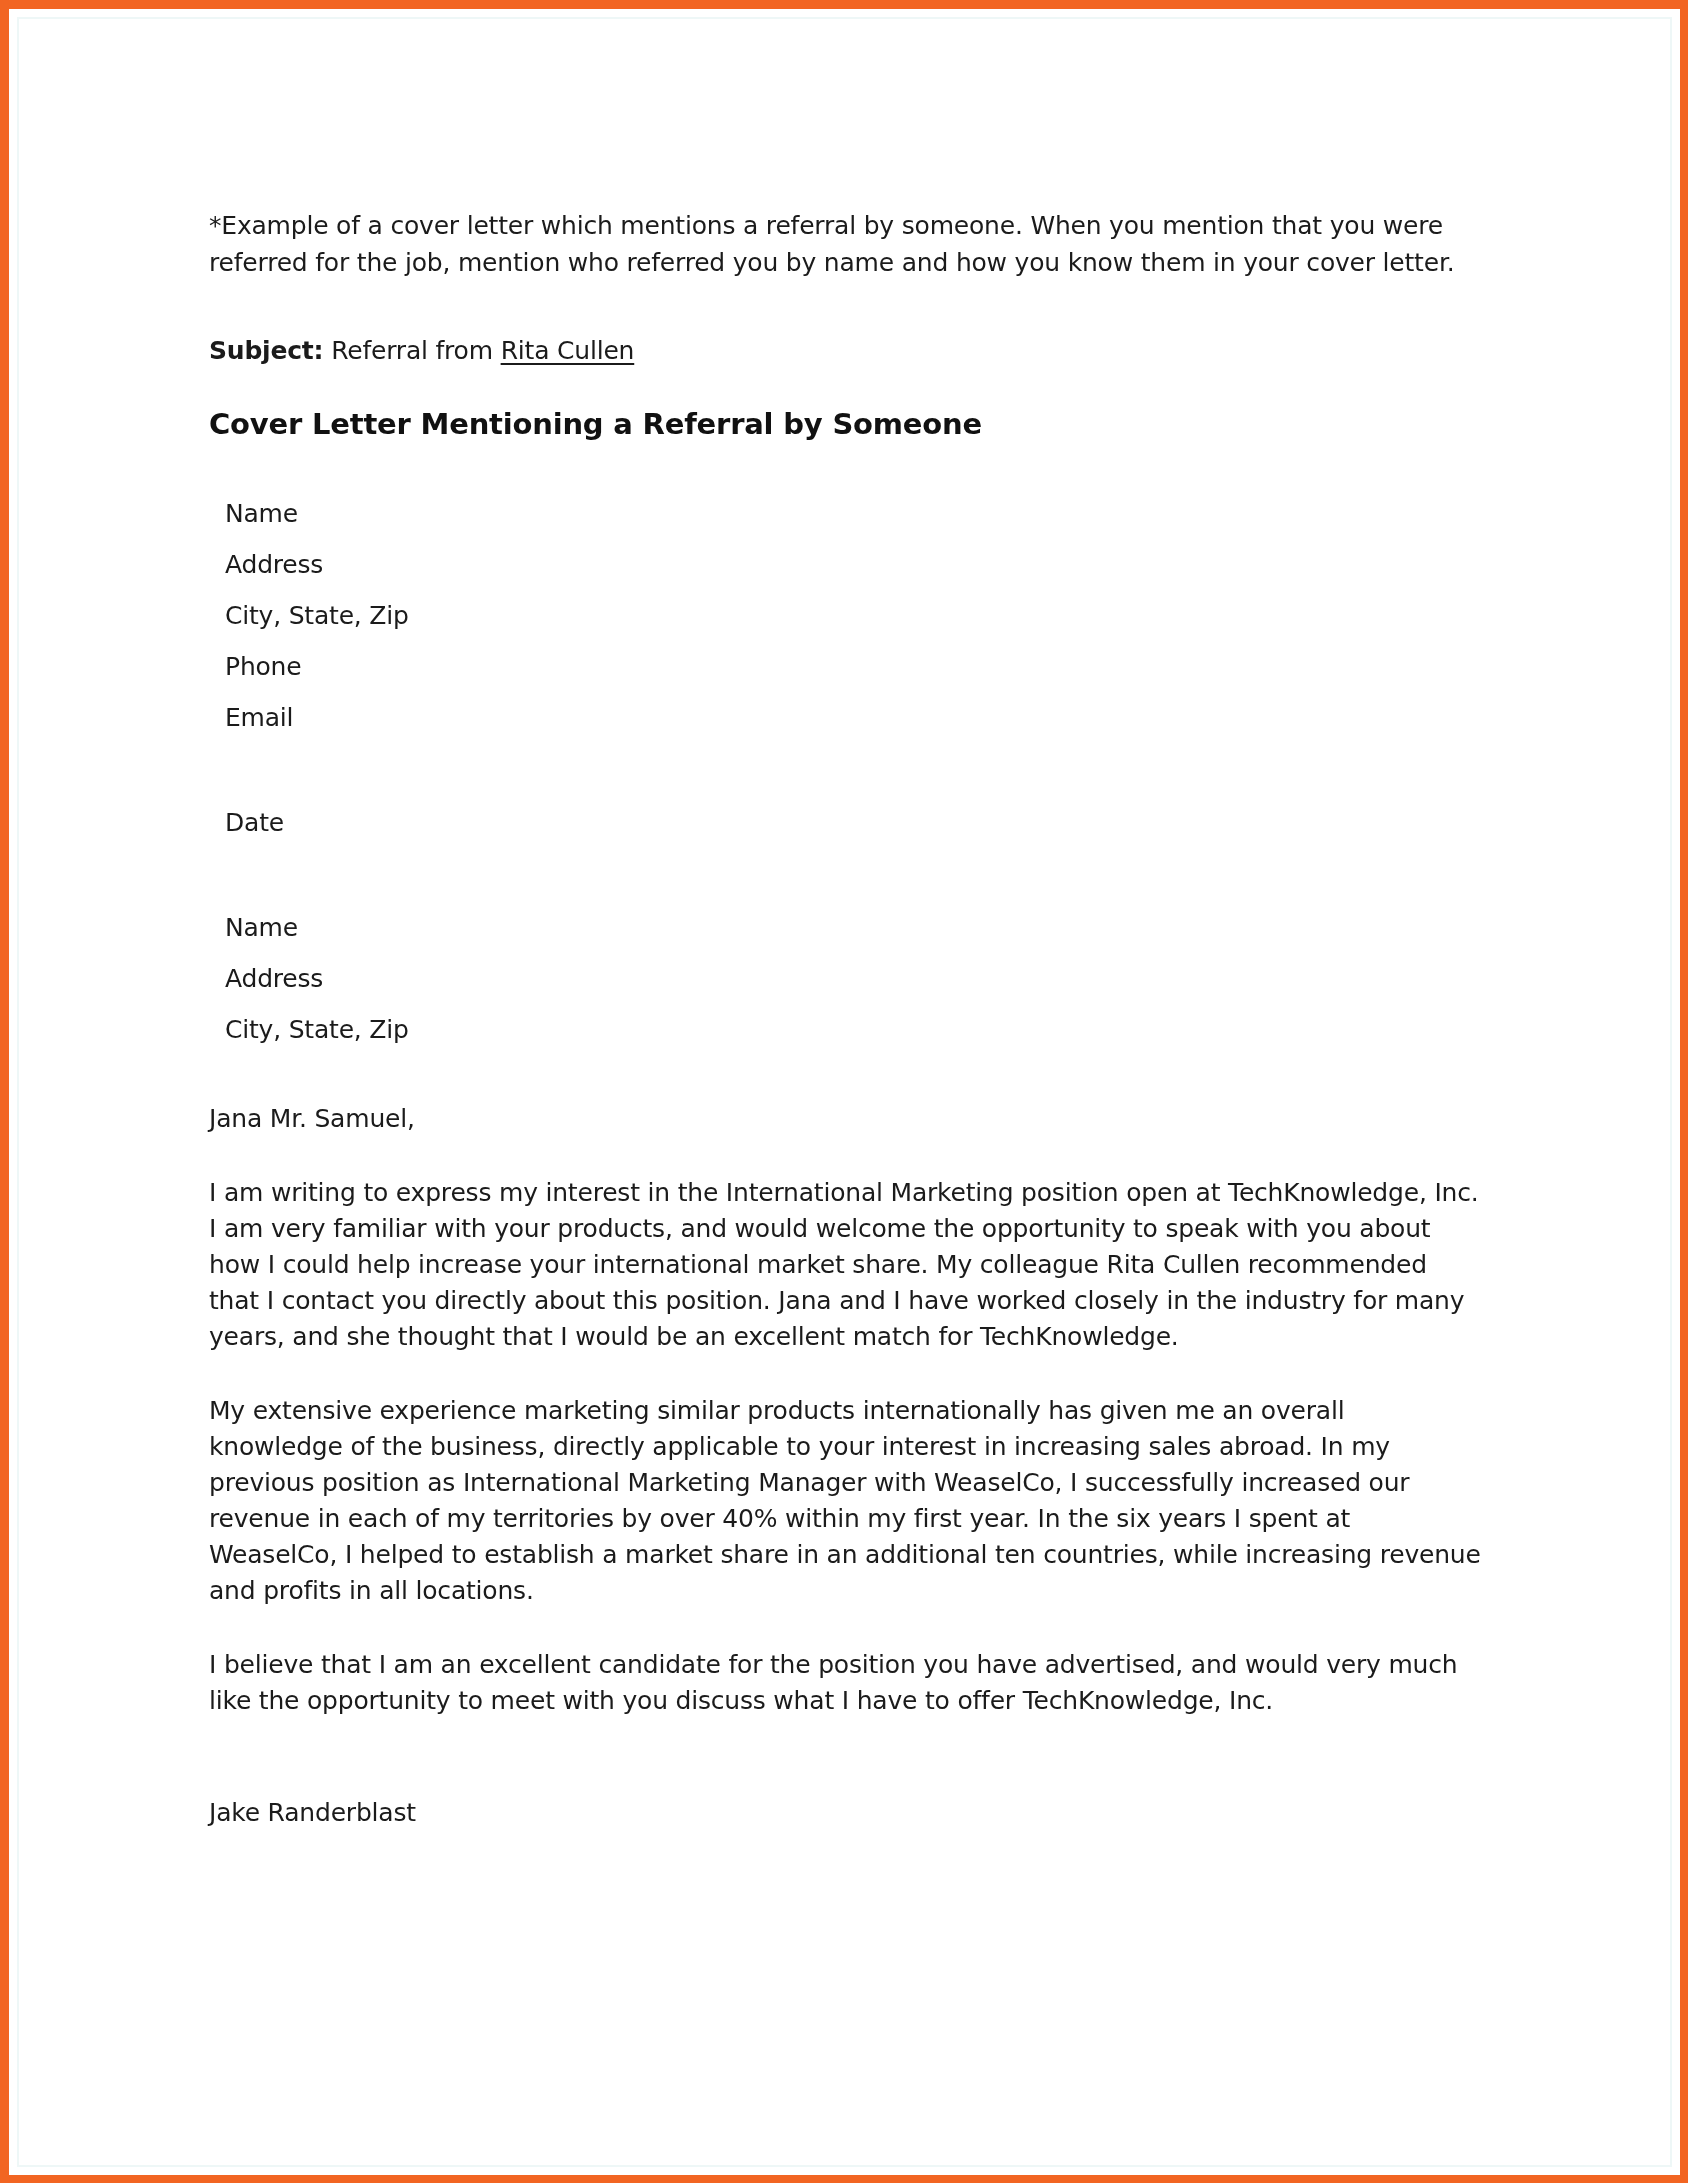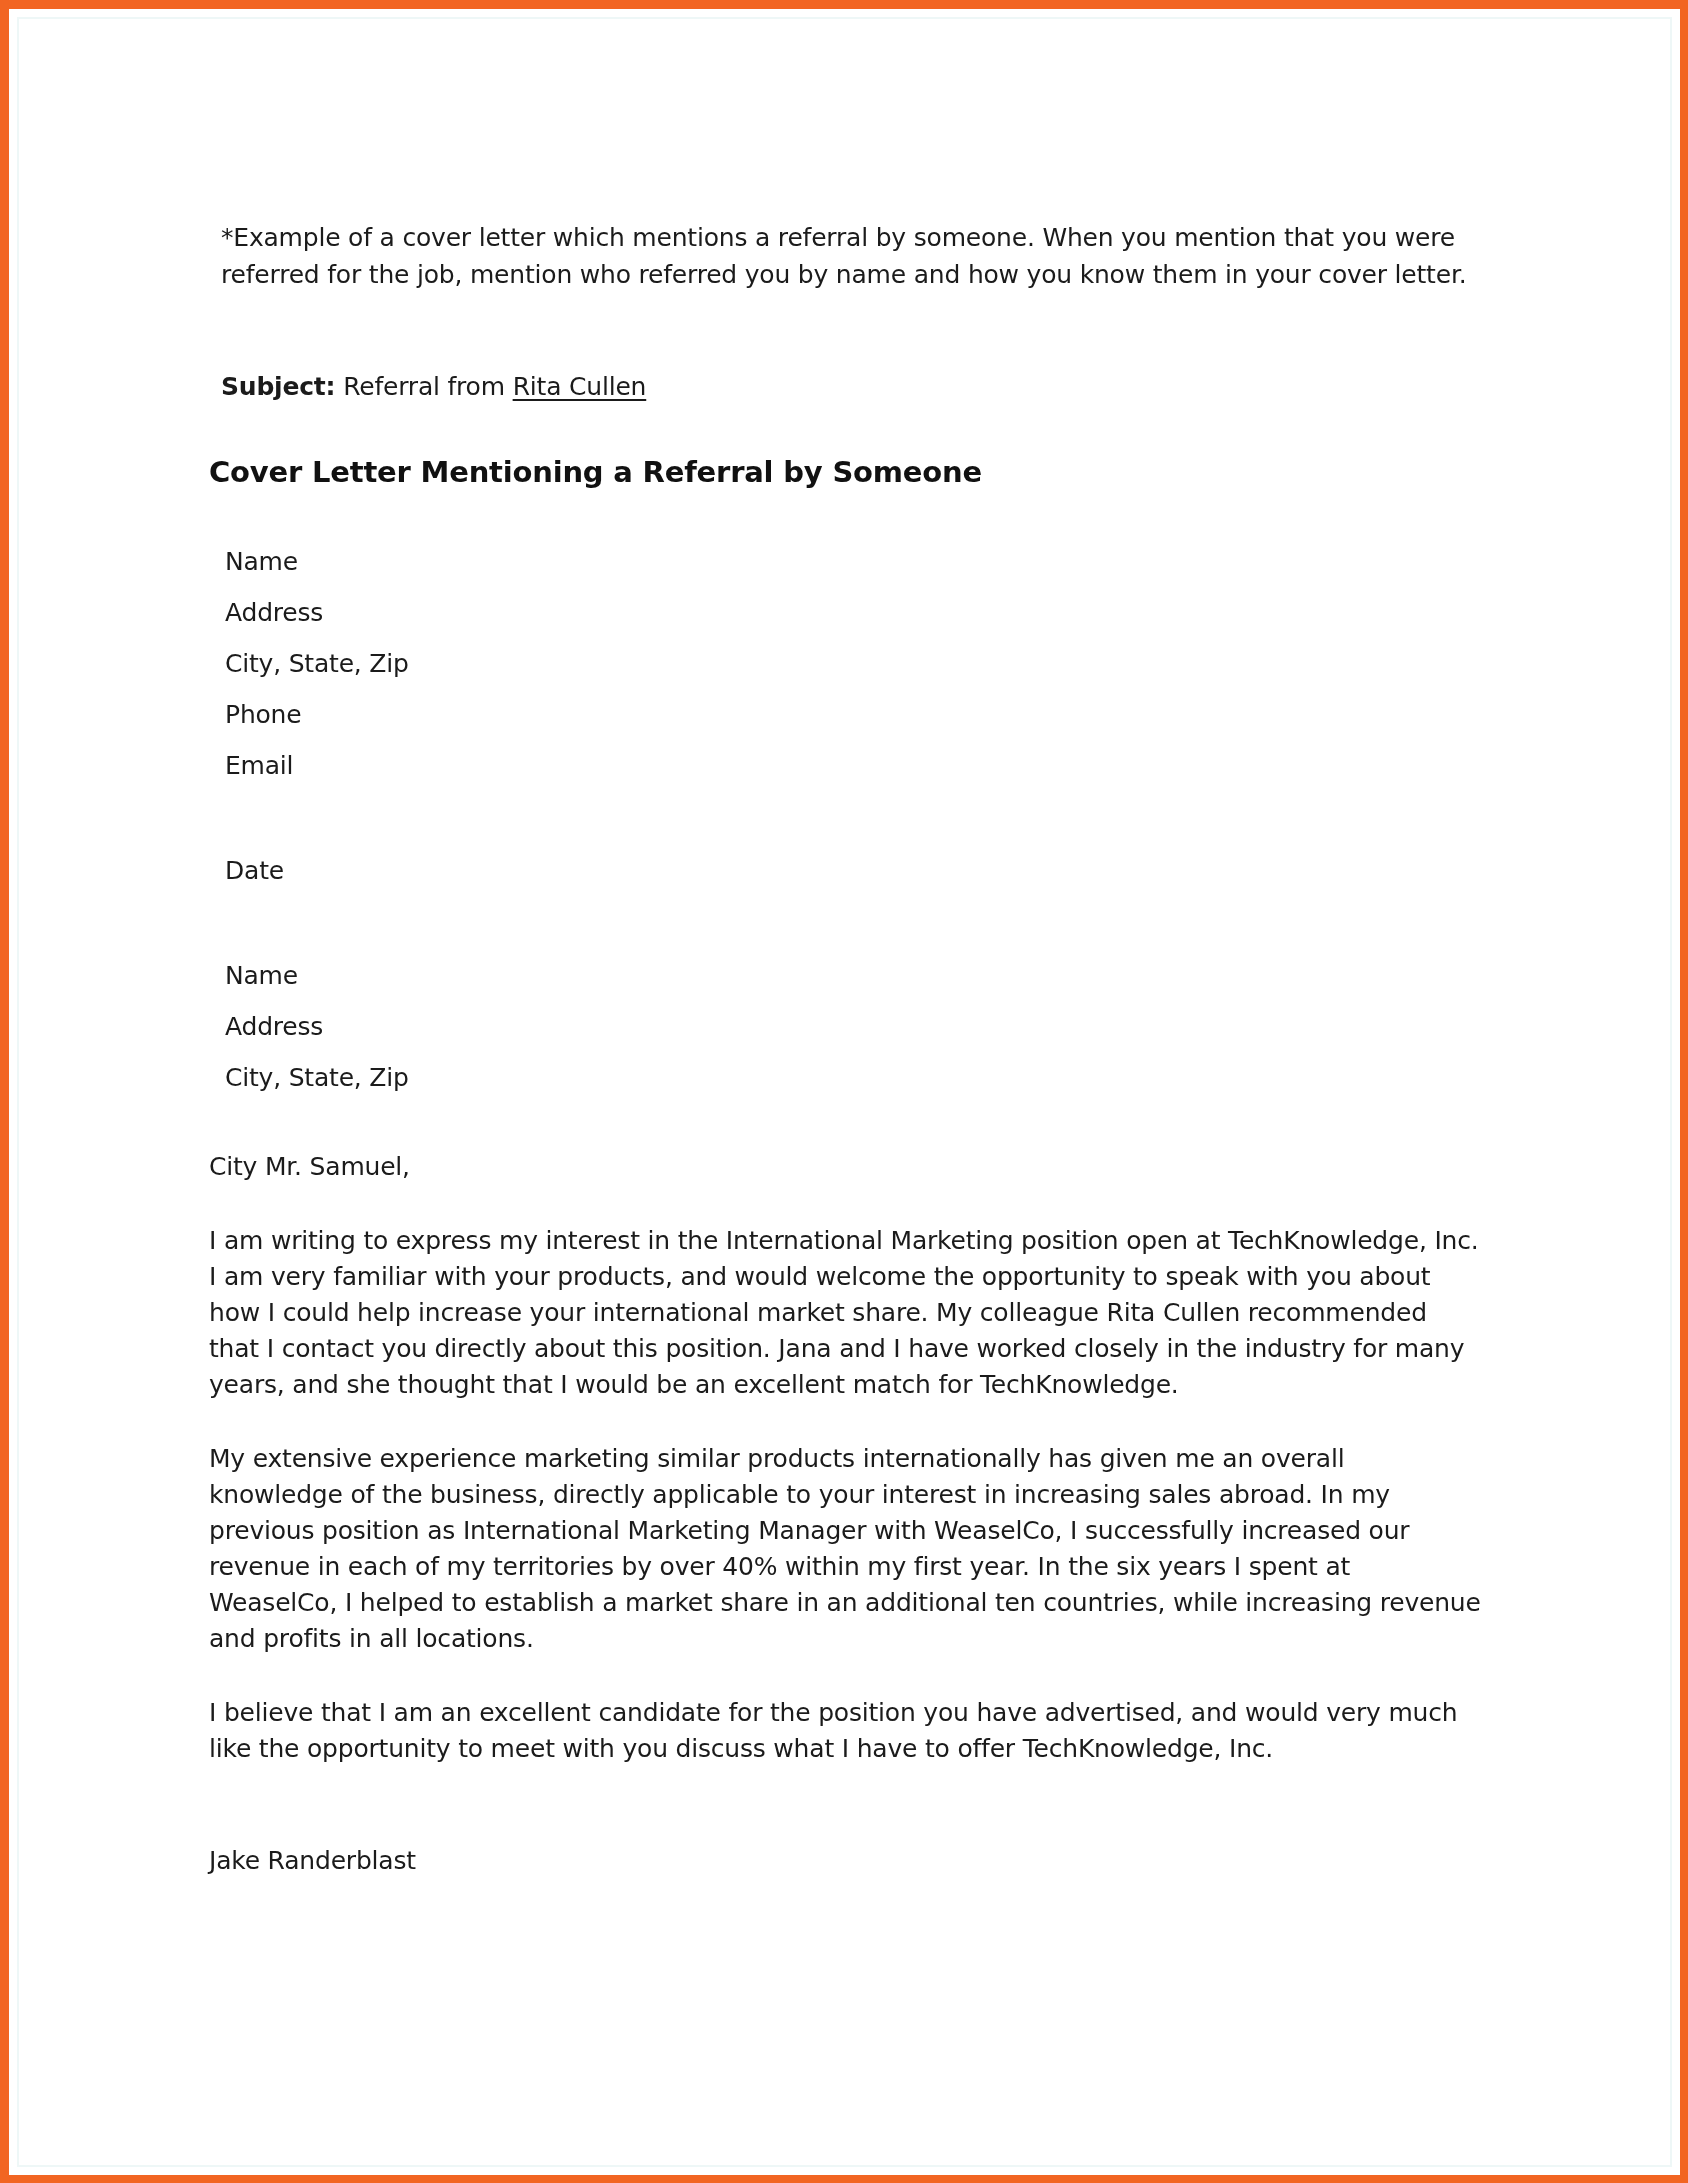--- a/index.html
+++ b/index.html
@@ -30,21 +30,21 @@
     position: absolute;
     left: 190px;
     top: 188px;
     width: 1275px;
   }
   .para {
     font-size: 25px;
     line-height: 37px;
     color: #1b1b1b;
     letter-spacing: -0.2px;
-    margin: 12px;
+    margin: 0;
     font-weight: 400;
   }
   .gap-intro   { height: 51px; }
   .gap-md      { height: 37px; }
   .gap-block   { height: 38px; }
   .bold { font-weight: 700; }
   .bold-underline {
     font-weight: 400;
     text-decoration: underline;
     text-underline-offset: 4px;
@@ -108,21 +108,21 @@
       <div class="gap-block"></div>
 
       <div>
         <p class="addr-line">Name</p>
         <p class="addr-line">Address</p>
         <p class="addr-line">City, State, Zip</p>
       </div>
 
       <div class="gap-block"></div>
 
-      <p class="body-para">City Mr. Samuel,</p>
+      <p class="body-para">Jana Mr. Samuel,</p>
 
       <div class="gap-block"></div>
 
       <p class="body-para">I am writing to express my interest in the International Marketing position open at TechKnowledge, Inc. I am very familiar with your products, and would welcome the opportunity to speak with you about how I could help increase your international market share. My colleague Rita Cullen recommended that I contact you directly about this position. Jana and I have worked closely in the industry for many years, and she thought that I would be an excellent match for TechKnowledge.</p>
 
       <div class="gap-block"></div>
 
       <p class="body-para">My extensive experience marketing similar products internationally has given me an overall knowledge of the business, directly applicable to your interest in increasing sales abroad. In my previous position as International Marketing Manager with WeaselCo, I successfully increased our revenue in each of my territories by over 40% within my first year. In the six years I spent at WeaselCo, I helped to establish a market share in an additional ten countries, while increasing revenue and profits in all locations.</p>
 
       <div class="gap-block"></div>

